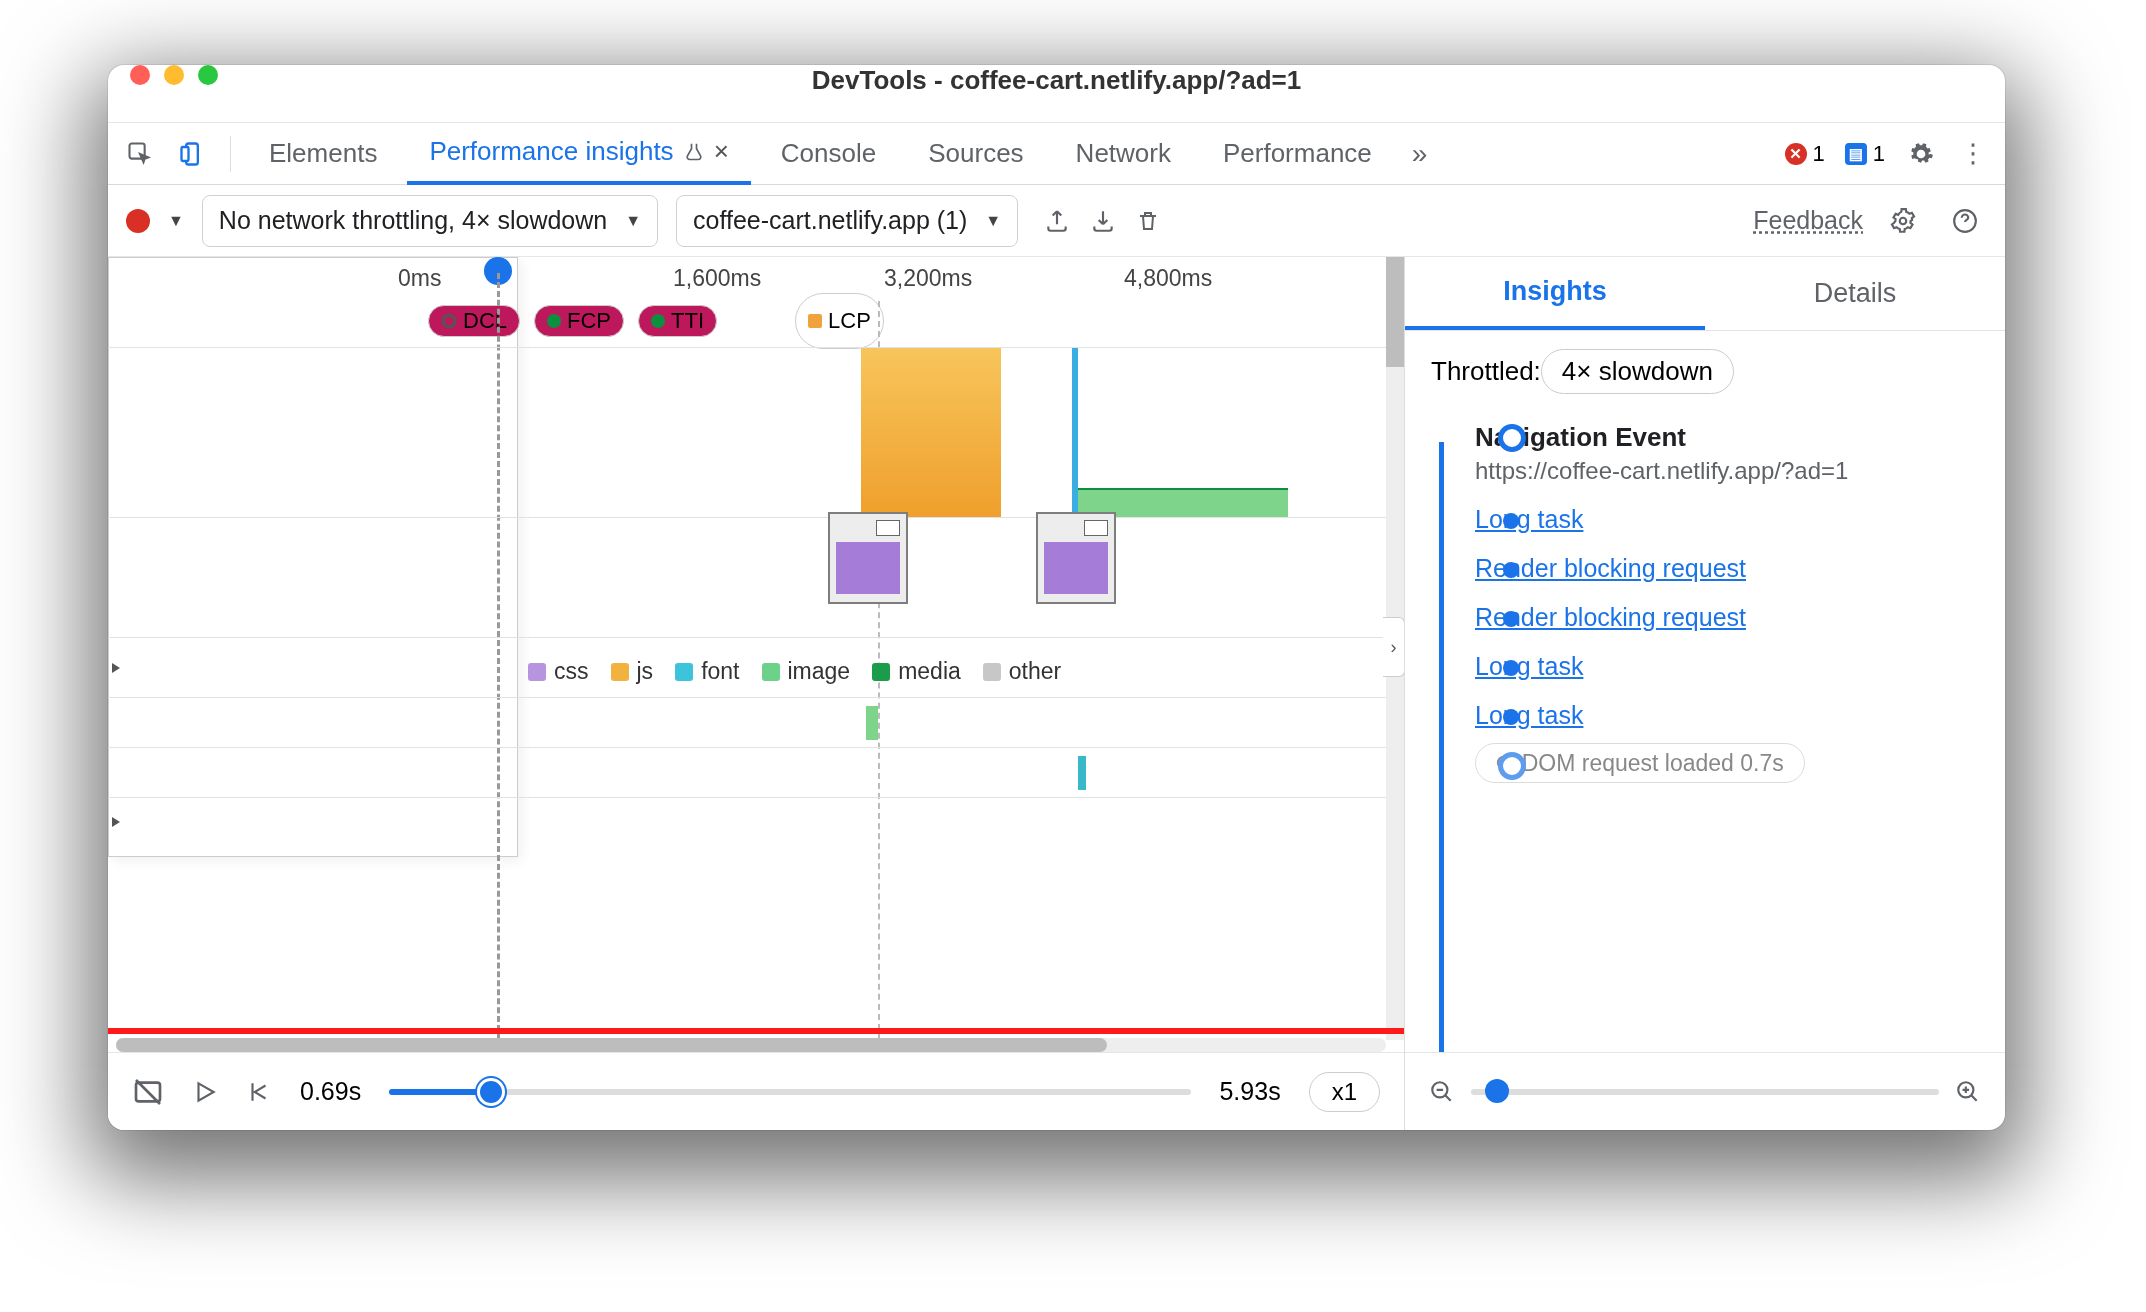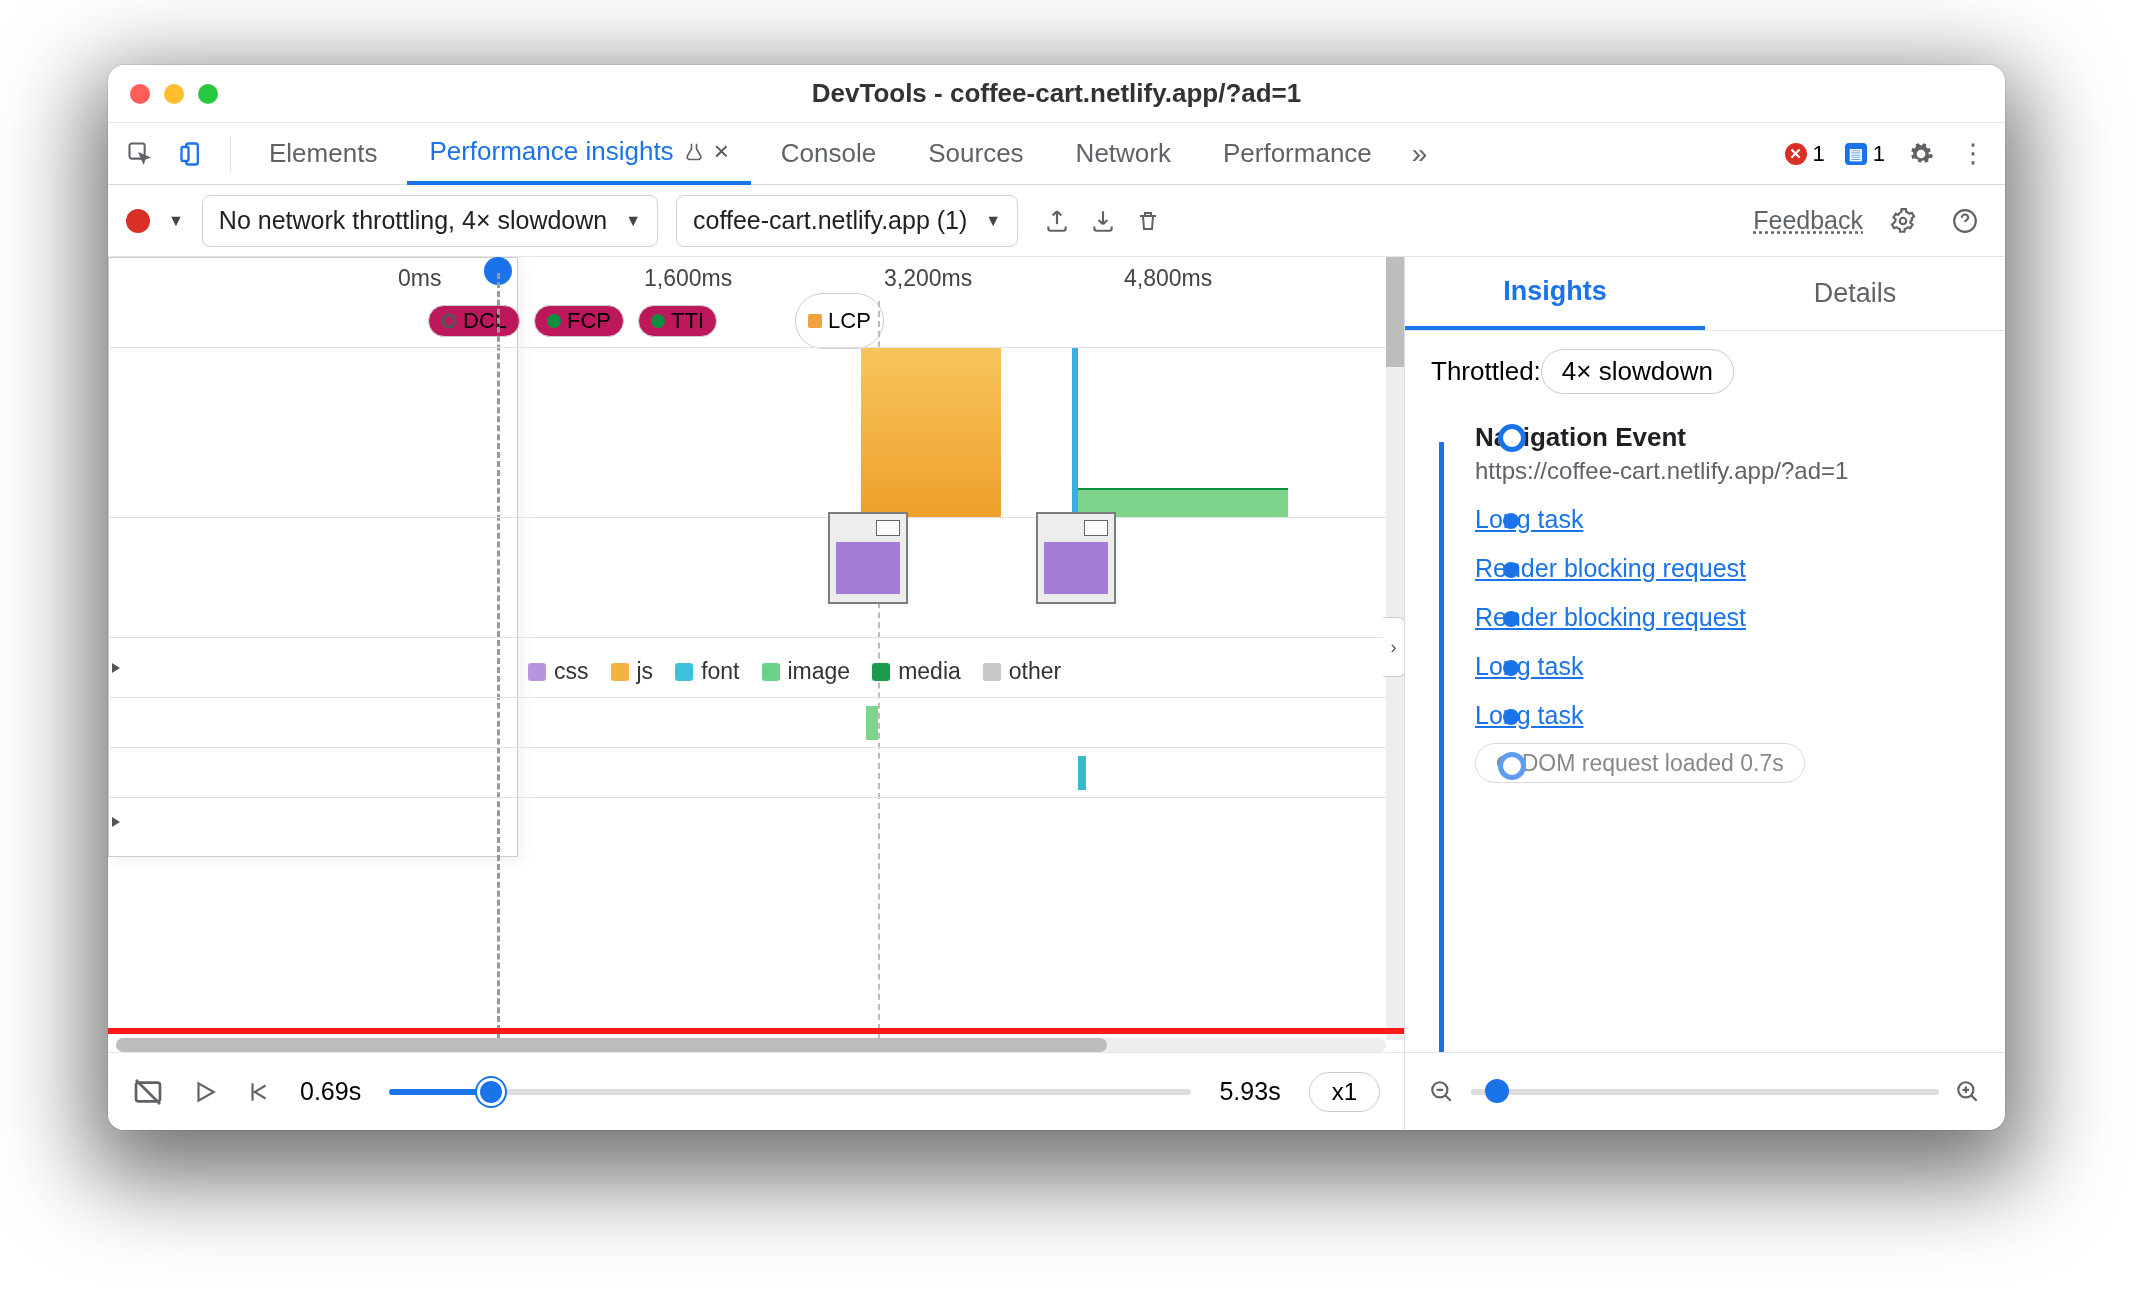--- a/index.html
+++ b/index.html
@@ -1,20 +1,20 @@
 <!DOCTYPE html>
 <html><head>
 <meta charset="utf-8">
 <style>
 * { box-sizing: border-box; margin: 0; padding: 0; font-family: -apple-system, "Helvetica Neue", Arial, sans-serif; }
 body { background: #fff; width:2146px; height:1312px; position:relative; }
 .frame { position:absolute; left:108px; top:65px; width:1897px; height:1065px; background:#fff; border-radius:16px; box-shadow:0 30px 90px 20px rgba(0,0,0,.55), 0 0 0 1px rgba(0,0,0,.08); overflow:hidden; }
 
 
-.titlebar { height:58px; display:flex; align-items:center; position:relative; border-bottom:1px solid #e6e6e6; }
+.titlebar { height:58px; display:flex; align-items:flex-start; position:relative; border-bottom:1px solid #e6e6e6; }
 .traffic { display:flex; gap:14px; padding-left:22px; }
 .trafdot { width:20px; height:20px; border-radius:50%; }
 .tclose{background:#ff5f57}.tmin{background:#febc2e}.tmax{background:#28c840}
 .title { position:absolute; left:0; right:0; text-align:center; font-size:26px; font-weight:600; color:#333; pointer-events:none;}
 
 
 .tabs { height:62px; display:flex; align-items:center; border-bottom:1px solid #d9d9d9; padding:0 10px; gap:8px; }
 .icon-btn { width:44px; height:44px; display:flex; align-items:center; justify-content:center; color:#5f6368; cursor:pointer; }
 .icon-btn.blue { color:#1a73e8; }
 .tabs .divider { width:1px; height:36px; background:#ddd; margin:0 8px; }
@@ -197,21 +197,21 @@
         </svg>
       </div>
   </div>
 
   <div class="mainrow">
     <div class="left">
       <div class="whitepop"></div>
 
       <div class="tlhead">
         <span class="tick" style="left:290px">0ms</span>
-        <span class="tick" style="left:536px">1,600ms</span>
+        <span class="tick" style="left:565px">1,600ms</span>
         <span class="tick" style="left:776px">3,200ms</span>
         <span class="tick" style="left:1016px">4,800ms</span>
         <div class="bluehandle" style="left:376px"></div>
 
         <div class="markrow" style="left:320px">
           <span class="pill">
               <svg width="16" height="16">
                 <circle cx="8" cy="8" r="6" fill="none" stroke="#555" stroke-width="3"></circle>
               </svg>
               <span>DCL</span>

